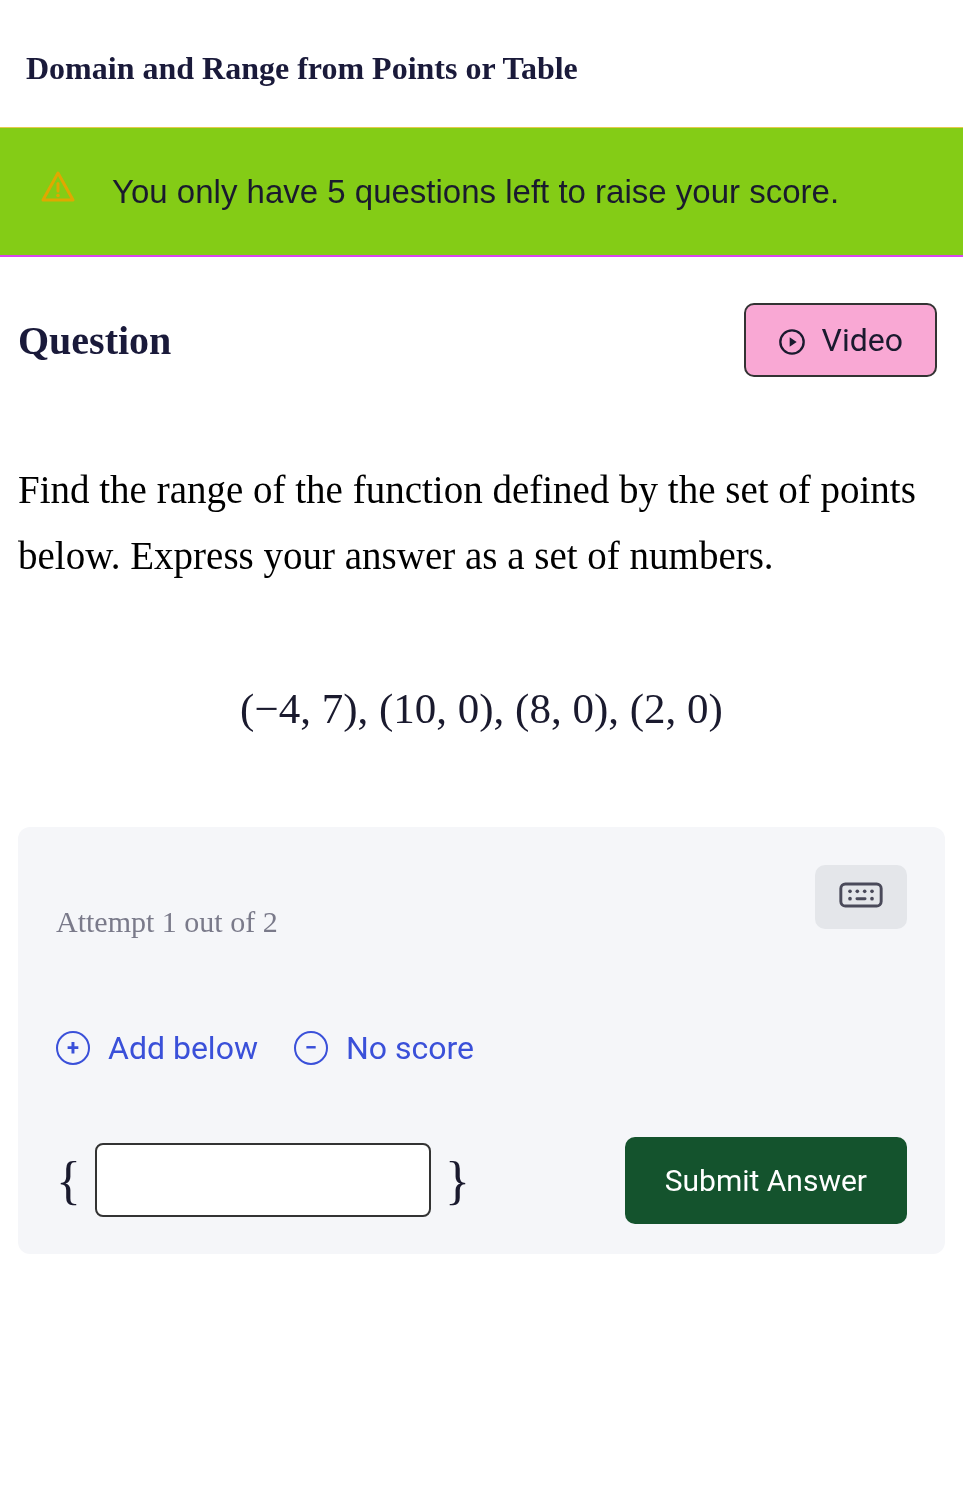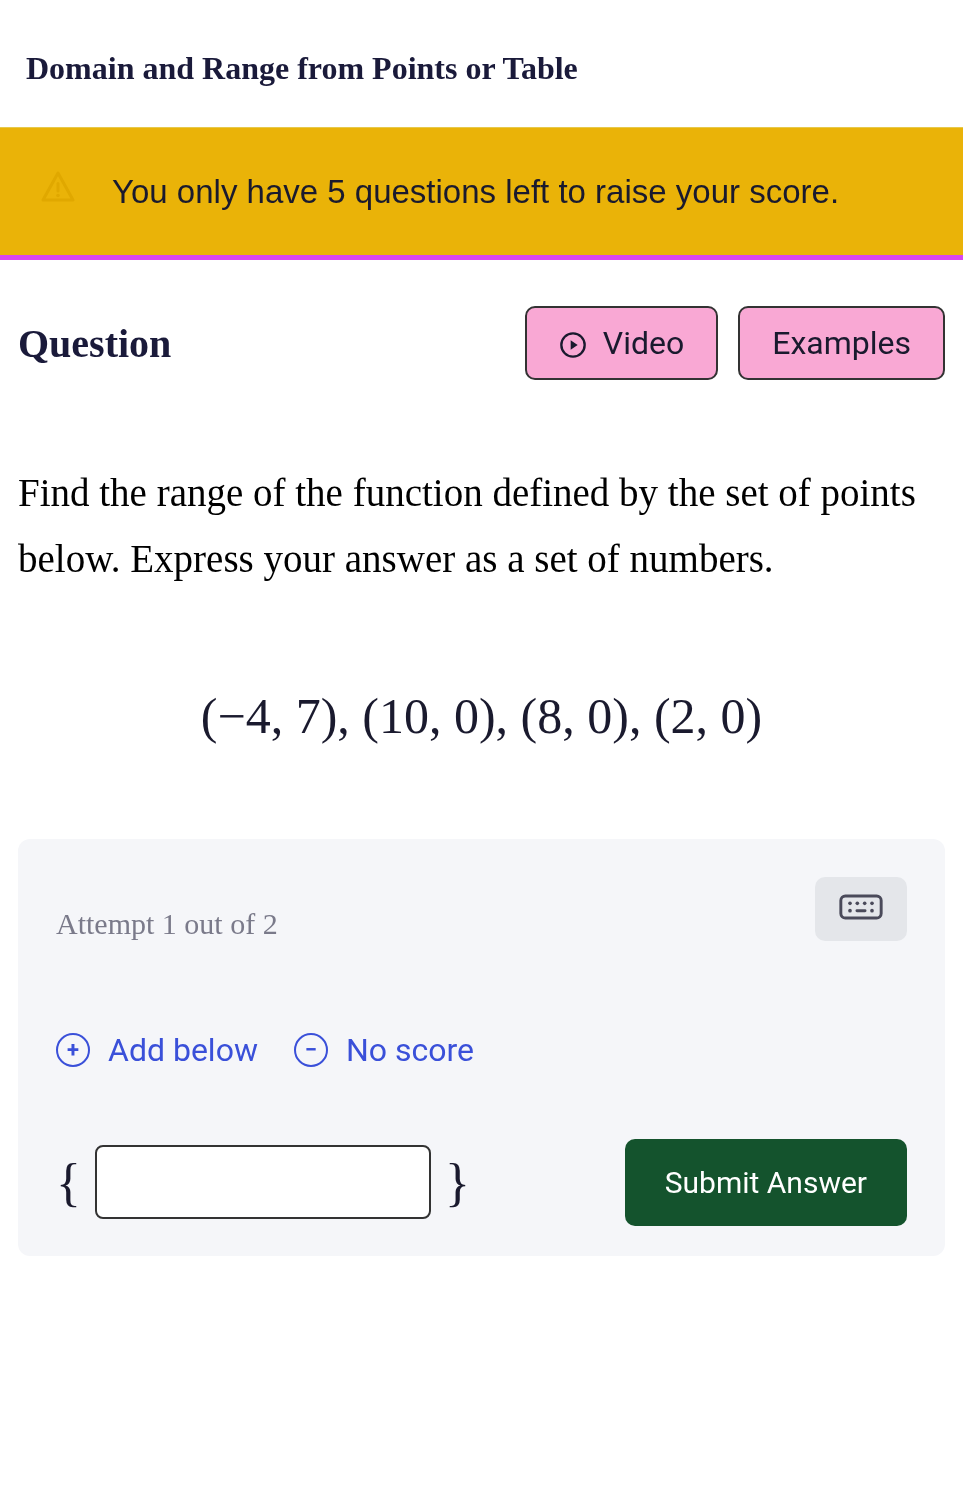--- a/index.html
+++ b/index.html
@@ -14,23 +14,23 @@
       width: 963px;
     }
     .page-title {
       font-family: Georgia, 'Times New Roman', serif;
       font-weight: 700;
       font-size: 32px;
       color: #1a1a3a;
       padding: 50px 26px 40px 26px;
     }
     .warning-banner {
-      background: #eab308;
+      background: #84cc16;
       border-top: 1px solid #e6c94c;
-      border-bottom: 5px solid #d946ef;
+      border-bottom: 2px solid #d946ef;
       padding: 38px 40px 38px 40px;
       display: flex;
       align-items: flex-start;
       gap: 36px;
     }
     .warning-icon {
       flex-shrink: 0;
       width: 36px;
       height: 36px;
       margin-top: 4px;
@@ -38,21 +38,21 @@
     .warning-text {
       font-size: 33px;
       line-height: 1.55;
       color: #1a1a2e;
       font-family: 'Segoe UI', -apple-system, sans-serif;
     }
     .question-header {
       display: flex;
       align-items: center;
       justify-content: space-between;
-      padding: 46px 18px 0 18px;
+      padding: 46px 26px 0 18px;
       gap: 16px;
     }
     .question-label {
       font-family: Georgia, 'Times New Roman', serif;
       font-weight: 700;
       font-size: 40px;
       color: #1a1a3a;
     }
     .action-buttons {
       display: flex;
@@ -79,21 +79,21 @@
       padding: 80px 18px 0 18px;
     }
     .question-text {
       font-family: Georgia, 'Times New Roman', serif;
       font-size: 39px;
       line-height: 1.7;
       color: #000000;
     }
     .points-display {
       font-family: Georgia, 'Times New Roman', serif;
-      font-size: 50px;
+      font-size: 43px;
       text-align: center;
       padding: 94px 0 0 0;
       color: #1a1a2e;
     }
     .answer-card {
       background: #f5f6f9;
       border-radius: 12px;
       margin: 94px 18px 0 18px;
       padding: 38px 38px 30px 38px;
     }
@@ -105,21 +105,21 @@
     .answer-title {
       font-family: Georgia, 'Times New Roman', serif;
       font-weight: 700;
       font-size: 38px;
       color: #1a1a3a;
     }
     .attempt-text {
       font-family: Georgia, 'Times New Roman', serif;
       font-size: 30px;
       color: #7a7a8a;
-      margin-top: 30px;
+      margin-top: 40px;
     }
     .keyboard-btn {
       background: #e4e6ea;
       border: none;
       border-radius: 10px;
       width: 92px;
       height: 64px;
       display: flex;
       align-items: center;
       justify-content: center;
@@ -210,23 +210,20 @@
   <div class="question-label">Question</div>
   <div class="action-buttons">
     <button class="action-btn">
       <span class="play-icon">
         <svg viewBox="0 0 24 24" width="28" height="28">
           <circle cx="12" cy="12" r="10" fill="none" stroke="#1a1a2e" stroke-width="2"></circle>
           <path d="M10 8 L16 12 L10 16 Z" fill="#1a1a2e"></path>
         </svg>
       </span>
       <span>Video</span>
-    </button>
-    <button class="action-btn">
-      <span>Examples</span>
     </button>
   </div>
 </div>
 
 <div class="question-body">
   <p class="question-text">Find the range of the function defined by the set of points below. Express your answer as a set of numbers.</p>
   <div class="points-display">(−4, 7), (10, 0), (8, 0), (2, 0)</div>
 </div>
 
 <div class="answer-card">

